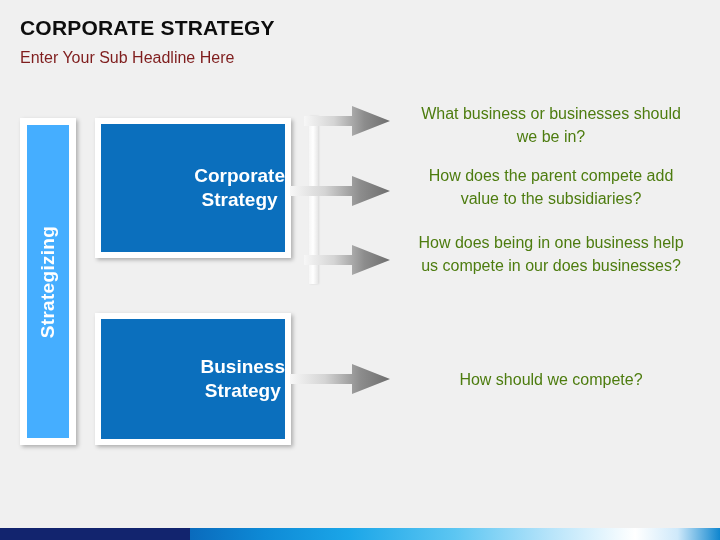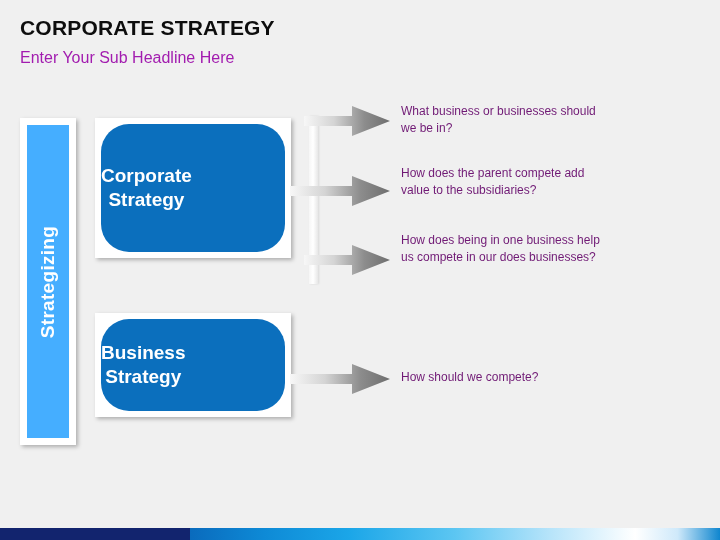--- a/index.html
+++ b/index.html
@@ -35,21 +35,21 @@
     color: #0d0d0d;
     letter-spacing: 0.2px;
     white-space: nowrap;
   }
   #subtitle {
     position: absolute;
     left: 20px;
     top: 49px;
     font-size: 16px;
     font-weight: normal;
-    color: #a21caf;
+    color: #7f1d1d;
     white-space: nowrap;
   }
 
   
   #strategizing-bar {
     position: absolute;
     left: 20px;
     top: 118px;
     width: 56px;
     height: 327px;
@@ -83,34 +83,33 @@
     box-sizing: border-box;
     padding: 6px;
     box-shadow: 2px 2px 4px rgba(0,0,0,0.28);
   }
   .blue-box-fill {
     width: 100%;
     height: 100%;
     background: #0b6fbd;
     display: flex;
     flex-direction: column;
-    align-items: flex-start;
+    align-items: flex-end;
     justify-content: center;
-    border-radius: 28px;
   }
   .blue-box-label {
     color: #ffffff;
     font-size: 19px;
     font-weight: bold;
     line-height: 1.28;
     text-align: center;
     white-space: pre-line;
   }
   #box-corporate { left: 95px; top: 118px; width: 196px; height: 140px; }
-  #box-business  { left: 95px; top: 313px; width: 196px; height: 104px; }
+  #box-business  { left: 95px; top: 313px; width: 196px; height: 132px; }
 
   
   .spine {
     position: absolute;
     width: 9px;
     background: linear-gradient(to right, #f6f6f6 0%, #ffffff 45%, #e7e7e7 100%);
     box-shadow: 1px 0 2px rgba(0,0,0,0.10);
   }
   #spine-corp { left: 309px; top: 116px; height: 168px; }
 
@@ -122,24 +121,25 @@
   .arrow svg { display: block; width: 100%; height: 100%; }
 
   #arrow-q1 { left: 304px; top: 104px; width: 86px; }
   #arrow-q2 { left: 290px; top: 174px; width: 100px; }
   #arrow-q3 { left: 304px; top: 243px; width: 86px; }
   #arrow-q4 { left: 290px; top: 362px; width: 100px; }
 
   
   .question {
     position: absolute;
-    font-size: 12px;
-    color: #701a75;
+    font-size: 16px;
+    color: #4d7c0f;
     line-height: 1.42;
     white-space: pre-line;
+    text-align: center;
   }
   #q1 { left: 401px; top: 103px; width: 300px; }
   #q2 { left: 401px; top: 165px; width: 300px; }
   #q3 { left: 401px; top: 232px; width: 300px; }
   #q4 { left: 401px; top: 369px; width: 300px; }
 
   
   #footer-navy {
     position: absolute;
     left: 0;

